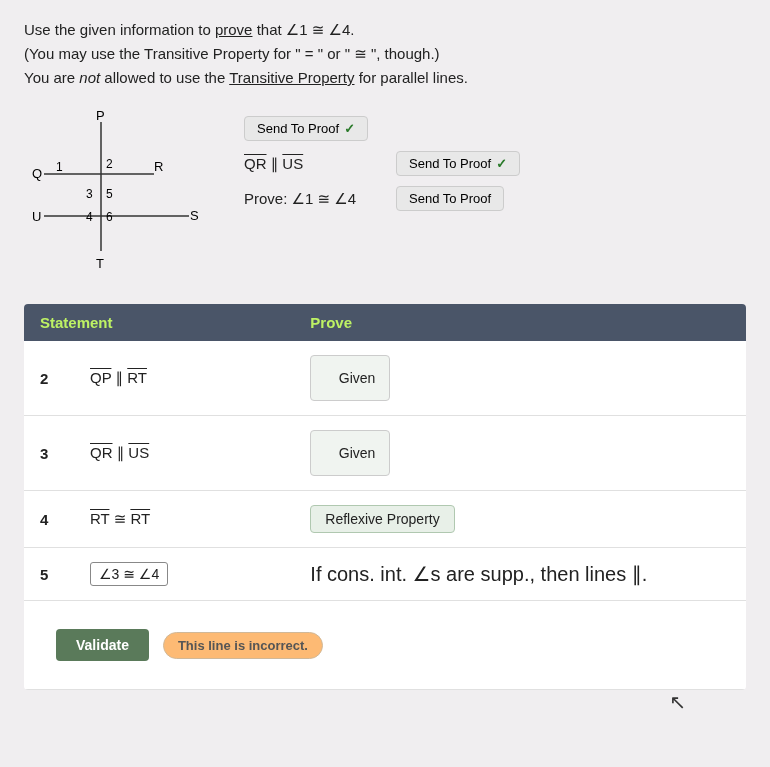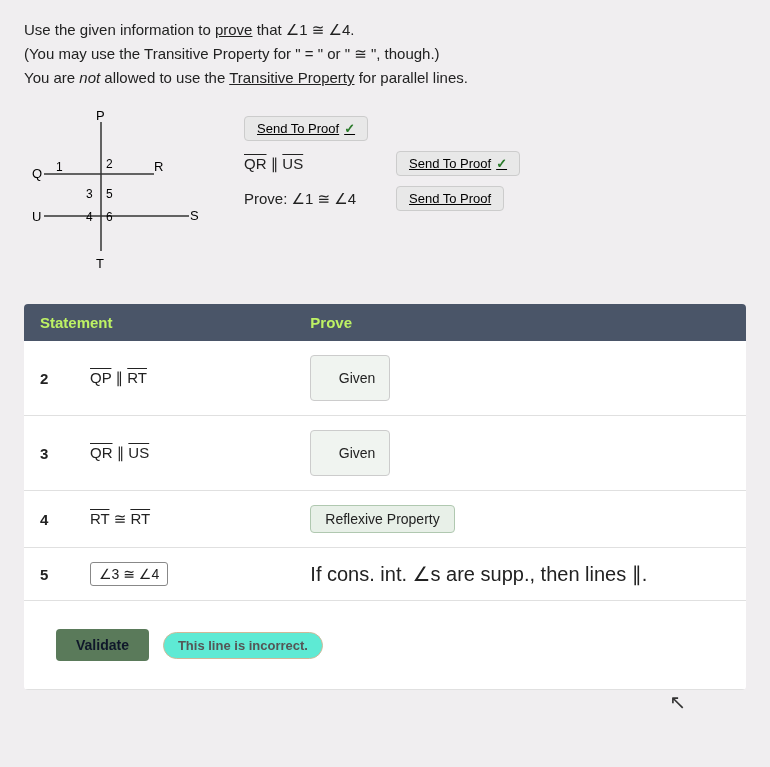--- a/index.html
+++ b/index.html
@@ -55,21 +55,20 @@
       background: #e8e8e8;
       border: 1px solid #ccc;
       border-radius: 4px;
       padding: 4px 12px;
       font-size: 13px;
       cursor: pointer;
       display: flex;
       align-items: center;
       gap: 5px;
       white-space: nowrap;
-      text-decoration: underline;
     }
     .send-to-proof-btn .check {
       color: #2a7a2a;
       font-weight: bold;
     }
     .proof-table {
       width: 100%;
       border-collapse: collapse;
       background: white;
       border-radius: 4px;
@@ -124,30 +123,30 @@
     }
     .angle-box {
       border: 1px solid #888;
       border-radius: 3px;
       padding: 3px 8px;
       font-size: 14px;
       display: inline-block;
     }
     .validate-btn {
       background: #5a7a5a;
-      color: #0f172a;
+      color: #ffffff;
       border: none;
       border-radius: 4px;
       padding: 8px 20px;
       font-size: 14px;
       cursor: pointer;
       font-weight: bold;
     }
     .incorrect-tag {
-      background: #5eead4;
+      background: #fdba74;
       border: 1px solid #d0b898;
       border-radius: 14px;
       padding: 5px 14px;
       font-size: 13px;
       color: #555;
       display: inline-block;
     }
     .bottom-row {
       display: flex;
       align-items: center;

